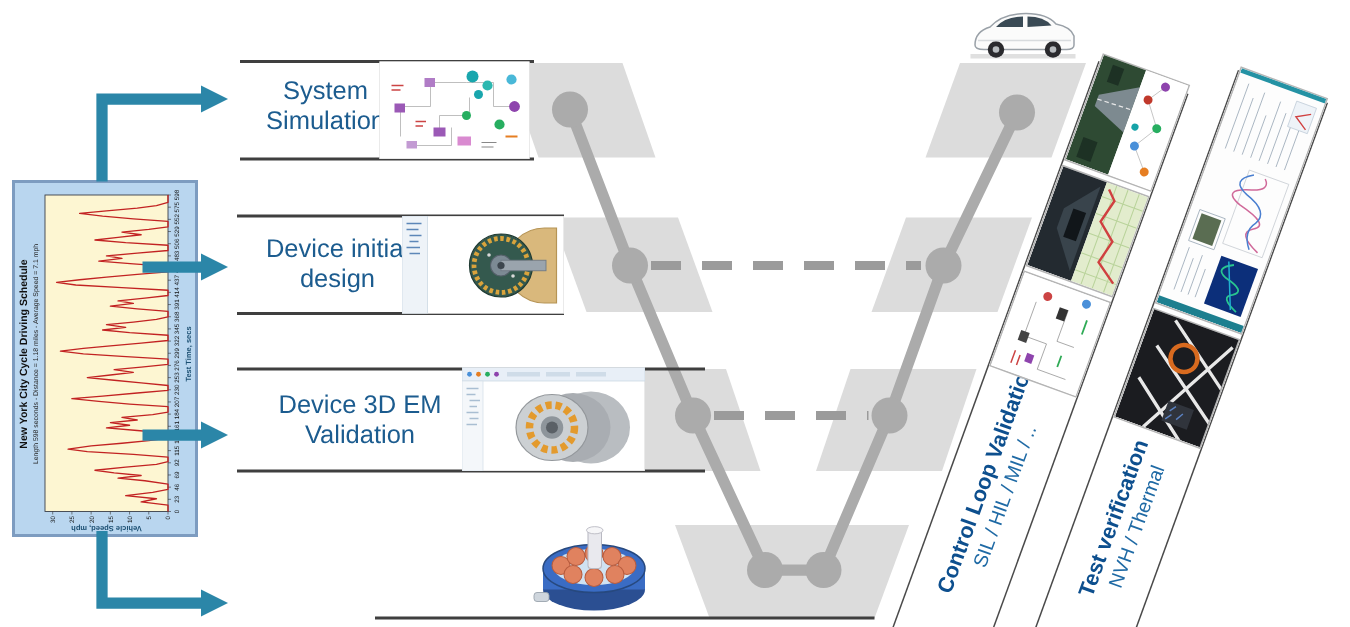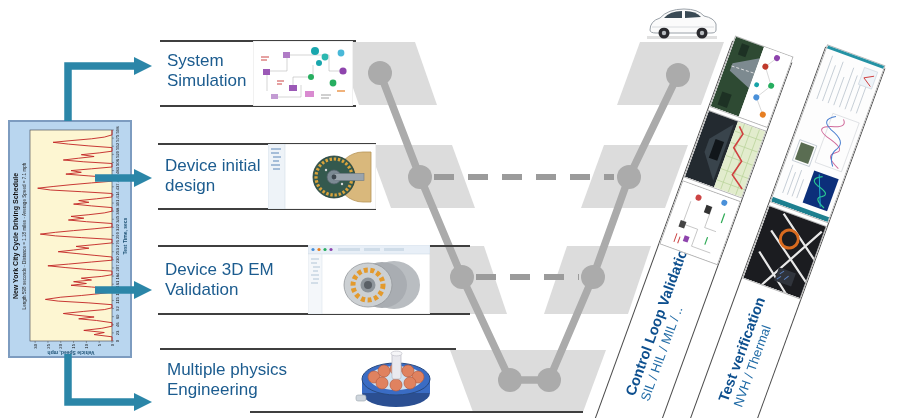--- a/index.html
+++ b/index.html
@@ -1,16 +1,16 @@
 <!DOCTYPE html>
 <html><head>
 <meta charset="utf-8">
 <style>
   html,body{margin:0;padding:0;background:#fff;font-family:"Liberation Sans",sans-serif;}
-  #canvas{position:relative;width:900px;height:418px;overflow:hidden;background:#fff;}
+  #canvas{position:relative;width:900px;height:418px;overflow:hidden;background:#fff;text-align:center;}
   svg{display:block;}
 
   
   .prow{position:absolute;border-top:2px solid #3f3f3f;border-bottom:2px solid #3f3f3f;background:transparent;box-sizing:border-box;}
   .prow .plabel{position:absolute;left:7px;color:#1c5c8f;font-size:17px;line-height:1.18;}
   #row4{border-bottom:none;}
   .rule-seg{position:absolute;background:#3f3f3f;height:2px;}
 
   
   .thumb{position:absolute;background:#fff;z-index:4;}
@@ -77,23 +77,20 @@
 </svg>
 
 <div class="prow" id="row1" style="left:160px;top:40px;width:196px;height:67px;z-index:2">
   <div class="plabel" style="top:9px;width:100px">System Simulation</div>
 </div>
 <div class="prow" id="row2" style="left:158px;top:143px;width:218px;height:67px;z-index:2">
   <div class="plabel" style="top:11px;width:120px">Device initial design</div>
 </div>
 <div class="prow" id="row3" style="left:158px;top:245px;width:312px;height:70px;z-index:2">
   <div class="plabel" style="top:13px;width:150px">Device 3D EM Validation</div>
-</div>
-<div class="prow" id="row4" style="left:160px;top:348px;width:296px;height:64px;z-index:2">
-  <div class="plabel" style="top:10px;width:150px">Multiple physics Engineering</div>
 </div>
 <div class="rule-seg" style="left:250px;top:411px;width:333px;z-index:2"></div>
 
 <div class="thumb" style="left:253px;top:41px;width:100px;height:65px">
   <svg width="100" height="65" viewBox="0 0 100 65">
     <rect x="0" y="0" width="100" height="65" fill="#fff" stroke="#d0d0d0" stroke-width="0.6"></rect>
     <g stroke="#aaa" stroke-width="0.5" fill="none">
       <path d="M14,50 L14,30 L34,30 L34,14 L58,14"></path>
           <path d="M40,48 L40,36 L60,36 L60,24"></path>
       <path d="M58,14 L76,14 L76,30 L88,30"></path>

